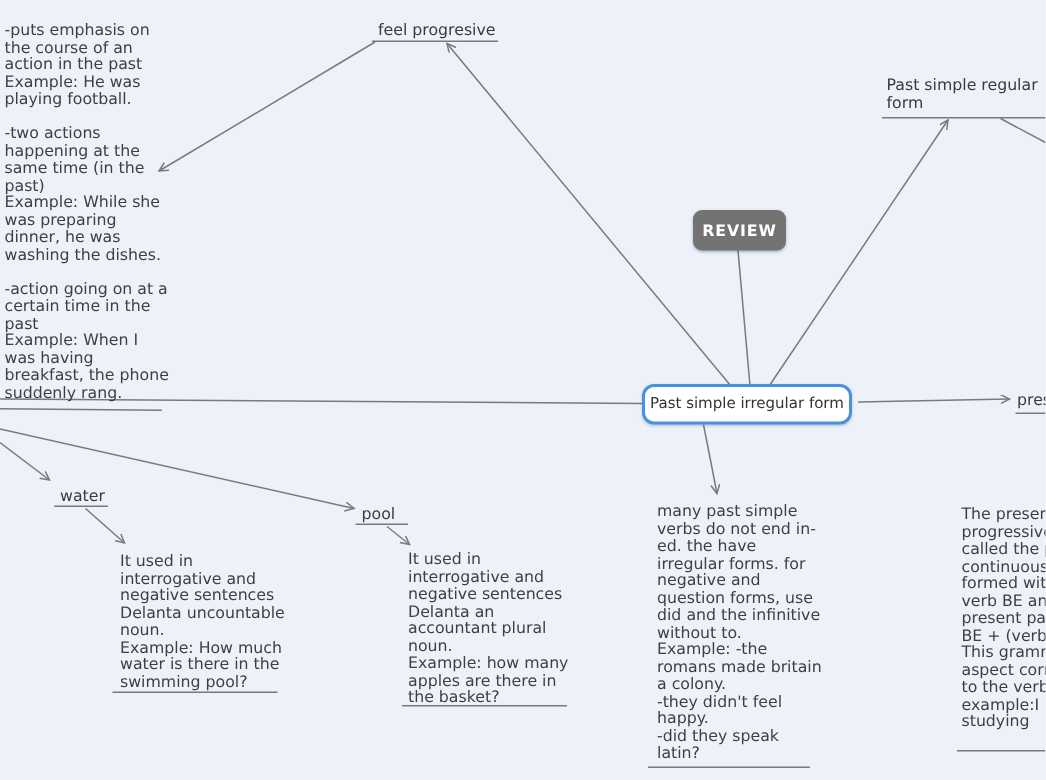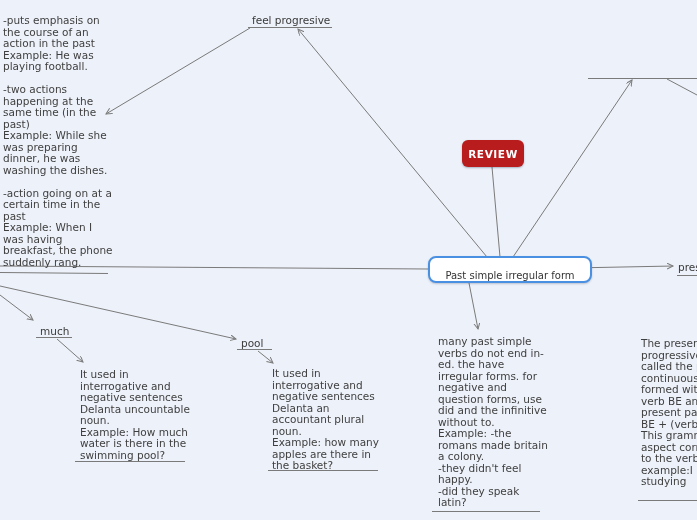--- a/index.html
+++ b/index.html
@@ -24,24 +24,24 @@
   }
   .review-node{
     position:absolute;left:462px;top:140px;width:62px;height:27px;
     background:#1d9dbb;border-radius:6px;
     display:flex;align-items:center;justify-content:center;
     color:#fff;font-size:10.5px;font-weight:bold;letter-spacing:0.6px;
     box-shadow:0 1px 2px rgba(40,60,90,.35);
     cursor:pointer;
   }
   .main-node{
-    position:absolute;left:428px;top:256px;width:164px;height:27px;
+    position:absolute;left:428px;top:256px;width:140px;height:27px;
     background:#ffffff;border:2px solid #4a90e2;border-radius:8px;
     box-sizing:border-box;
-    display:flex;align-items:flex-end;justify-content:center;
+    display:flex;align-items:center;justify-content:center;
     color:#333;font-size:10px;white-space:nowrap;
     box-shadow:0 1px 2px rgba(40,60,90,.25);
     cursor:pointer;
   }
 </style>
 </head>
 <body>
 
 <div class="canvas" style="background: rgb(237, 241, 249);">
 
@@ -161,24 +161,26 @@
 verb BE and
 present par
 BE + (verb
 This gramm
 aspect corr
 to the verb
 example:I
 studying</div>
 
   <div class="topic-label" style="left:252px;top:14px;">feel progresive</div>
+  <div class="topic-label" style="left:591px;top:51px;">Past simple regular
+form</div>
   <div class="topic-label" style="left:678px;top:261px;">pres</div>
-  <div class="topic-label" style="left:40px;top:325px;">much</div>
+  <div class="topic-label" style="left:40px;top:325px;">water</div>
   <div class="topic-label" style="left:241px;top:337px;">pool</div>
 
-  <div class="review-node" style="background: #b91c1c; color: rgb(255, 255, 255);">
+  <div class="review-node" style="background: #737373; color: rgb(255, 255, 255);">
     <span>REVIEW</span>
   </div>
   <div class="main-node" style="border-color: rgb(74, 144, 226); background: rgb(255, 255, 255);">
     <span>Past simple irregular form</span>
   </div>
 
 </div>
 
 </body></html>

